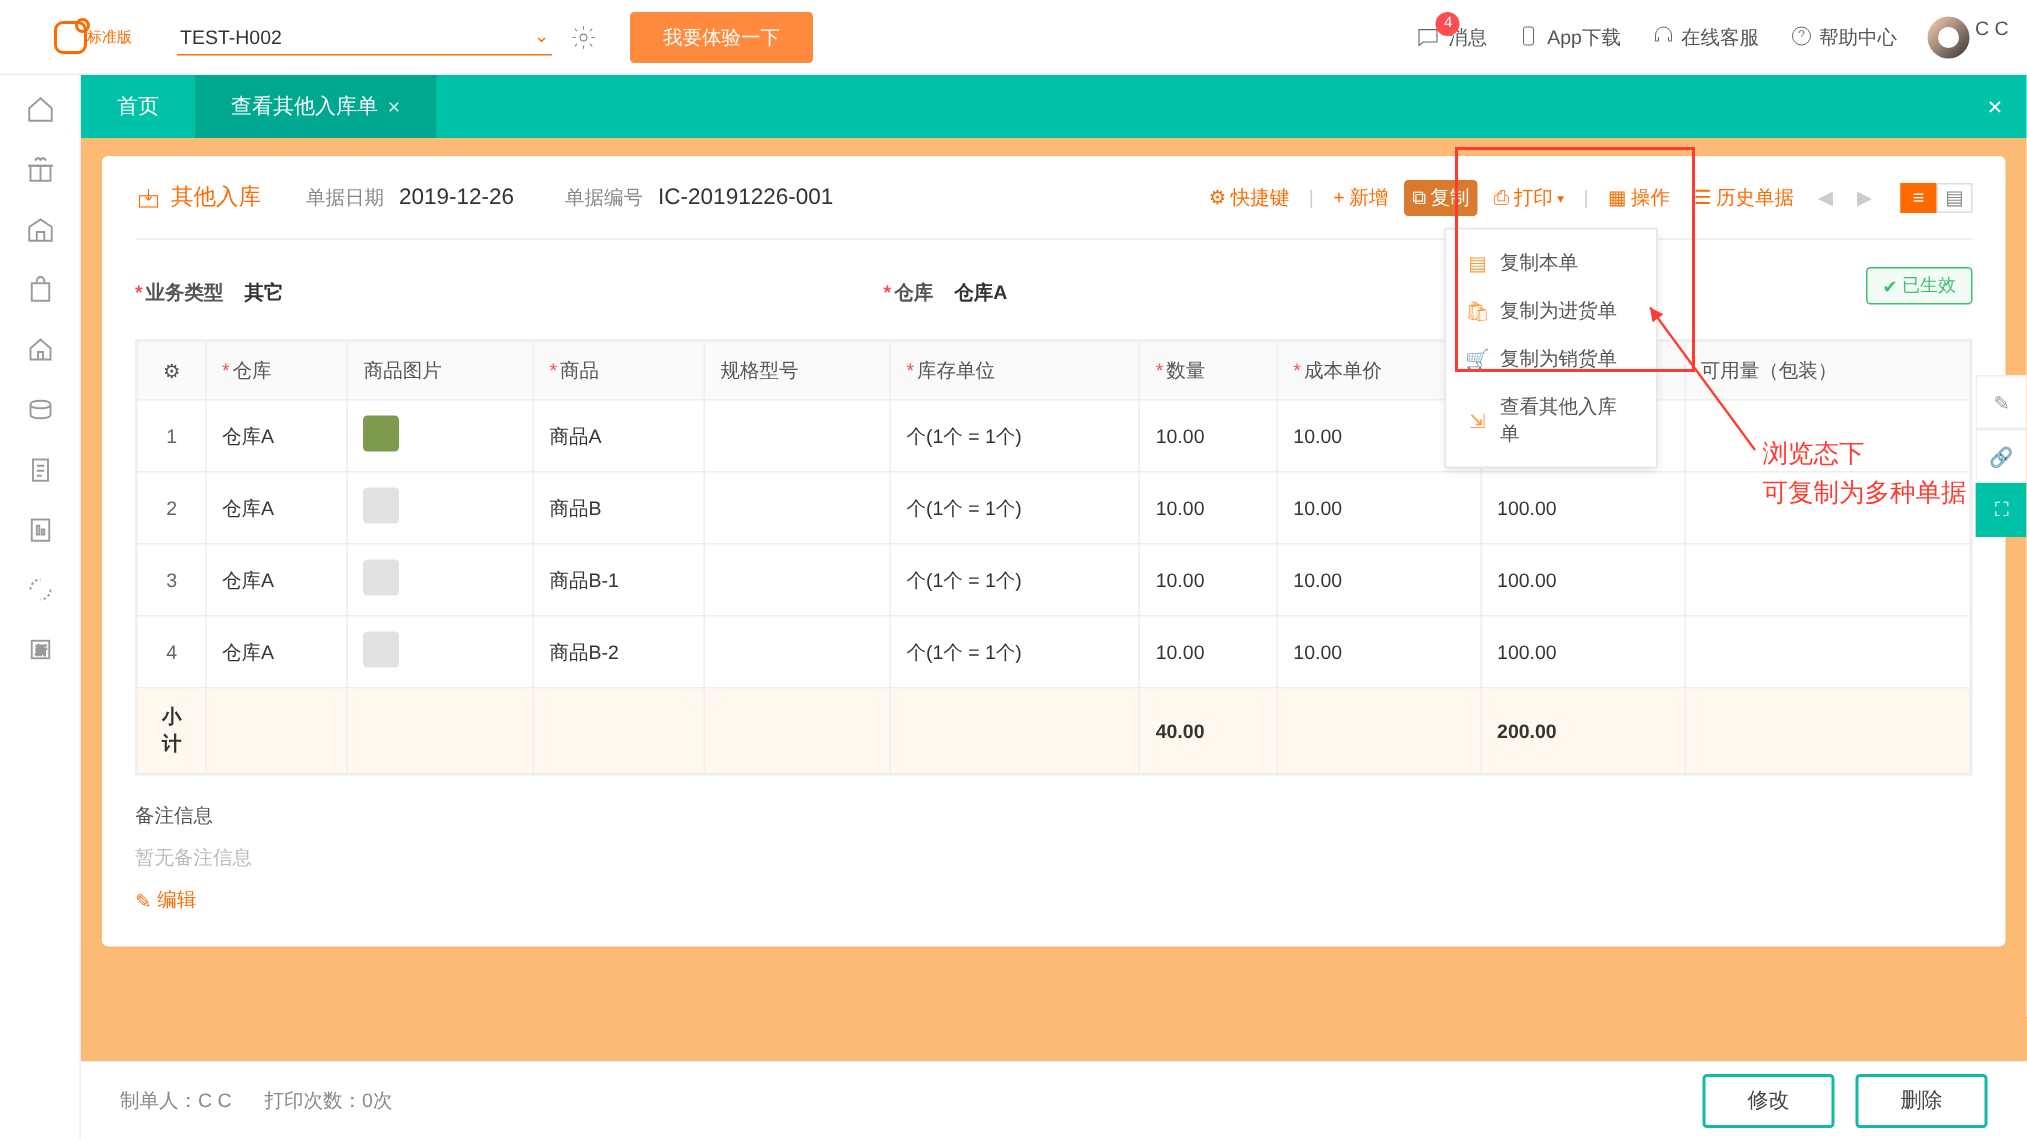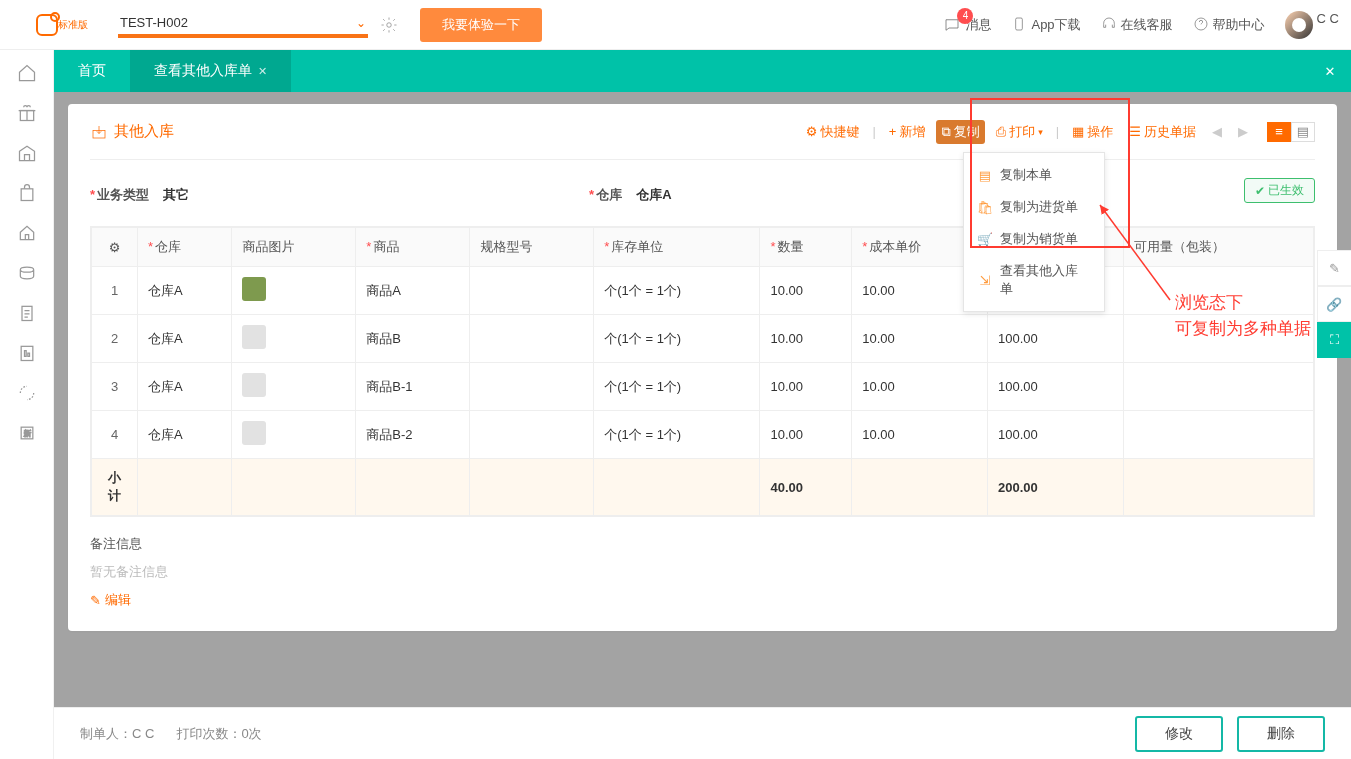--- a/index.html
+++ b/index.html
@@ -3,42 +3,42 @@
 <meta charset="utf-8">
 <style>
 * { margin:0; padding:0; box-sizing:border-box; font-family:"Microsoft YaHei","PingFang SC",sans-serif; }
 body { background:#fff; font-size:13px; color:#333; overflow:hidden; }
 
 .top-bar { height:50px; display:flex; align-items:center; padding:0 12px; border-bottom:1px solid #eee; }
 .logo { display:flex; flex-direction:row; align-items:center; margin-right:20px;margin-left:24px; }
 .logo-ico { width:22px; height:22px; border:2px solid #FF6A00; border-radius:6px; position:relative; }
 .logo-ico::after { content:""; position:absolute; width:6px; height:6px; border:2px solid #FF6A00; border-radius:50%; top:-4px; right:-4px; }
 .logo-txt { font-size:10px; color:#FF6A00; margin-top:1px; }
-.ws-sel { margin-left:10px; display:flex; align-items:center; width:250px; border-bottom:4px solid #f97316; padding:4px 2px; }
+.ws-sel { margin-left:10px; display:flex; align-items:center; width:250px; border-bottom:1px solid #f97316; padding:4px 2px; }
 .ws-sel .chev { color:#FF6A00; margin-left:auto; font-size:12px; }
 .gear-top { margin-left:12px; color:#888; cursor:pointer; }
 .try-btn { margin-left:22px; background:#FF8A3D; color:#fff; border:none; border-radius:3px; padding:8px 22px; font-size:13px; cursor:pointer; }
 .top-right { margin-left:auto; display:flex; align-items:center; gap:20px; color:#555; }
 .tr-item { display:flex; align-items:flex-start; gap:4px; cursor:pointer; font-size:13px; }
 .badge { position:relative; }
 .badge-n { position:absolute; top:-8px; right:18px; background:#ff4d4f; color:#fff; border-radius:50%; width:16px; height:16px; font-size:10px; display:flex; align-items:center; justify-content:center; }
 .avatar { width:28px; height:28px; border-radius:50%; background:linear-gradient(135deg,#ffd4b3,#333); display:flex; align-items:center; justify-content:center; }
 .avatar::after { content:""; width:14px; height:14px; background:#fff; border-radius:50%; }
 
 .side-nav { position:fixed; left:0; top:50px; bottom:0; width:54px; background:#fff; border-right:1px solid #f0f0f0; display:flex; flex-direction:column; align-items:center; padding-top:12px; gap:18px; }
 .side-nav .ni { width:22px; height:22px; color:#888; cursor:pointer; display:flex; align-items:center; justify-content:center; }
 .side-nav svg { width:20px; height:20px; stroke:#999; fill:none; stroke-width:1.5; }
 
 .tab-strip { position:absolute; left:54px; right:0; top:50px; height:42px; background:#00C2A8; display:flex; align-items:stretch; }
 .tab { padding:0 24px; display:flex; align-items:center; color:#fff; font-size:14px; cursor:pointer; gap:6px; }
 .tab.active { background:#00A890; }
 .tab-close { font-size:11px; opacity:.8; }
 .strip-close { margin-left:auto; width:42px; display:flex; align-items:center; justify-content:center; color:#fff; cursor:pointer; }
 
-.page { position:absolute; left:54px; right:0; top:92px; bottom:0; background:#a3a3a3; padding:12px 14px 48px; overflow:auto; }
+.page { position:absolute; left:54px; right:0; top:92px; bottom:0; background:#fdba74; padding:12px 14px 48px; overflow:auto; }
 .card { background:#fff; border-radius:4px; padding:0 22px 22px; box-shadow:0 1px 2px rgba(0,0,0,.03); min-height:430px; position:relative; }
 .card-head { display:flex; align-items:center; height:56px; border-bottom:1px solid #eee; }
 .card-title { display:flex; align-items:center; gap:6px; font-size:15px; color:#FF6A00; font-weight:500; }
 .card-title .ti { width:18px; height:18px; }
 .hd-meta { margin-left:30px; display:flex; align-items:center; gap:10px; color:#888; font-size:13px; }
 .hd-meta .v { color:#333; font-size:15px; }
 .toolbar { margin-left:auto; display:flex; align-items:center; gap:6px; font-size:13px; color:#888; }
 .tb-item { display:flex; align-items:center; gap:3px; cursor:pointer; padding:3px 5px; border-radius:3px; }
 .tb-item.orange { color:#FF6A00; }
 .tb-item.active { background:#D97A2E; color:#fff; }
@@ -228,20 +228,26 @@
 
     <div class="card-head">
       <div class="card-title">
         <span class="ic ti">
           <svg viewBox="0 0 24 24" width="18" height="18">
               <rect x="4" y="10" width="16" height="10" stroke="#FF6A00" fill="none"></rect>
               <path d="M12 4v10M9 11l3 3 3-3" stroke="#FF6A00" fill="none"></path>
             </svg>
         </span>
         <span>其他入库</span>
+      </div>
+      <div class="hd-meta">
+        <span>单据日期</span>
+        <span class="v">2019-12-26</span>
+        <span style="margin-left:24px">单据编号</span>
+        <span class="v">IC-20191226-001</span>
       </div>
 
       <div class="toolbar">
         <span class="tb-item orange">
           <span class="ic">⚙</span>
           <span>快捷键</span>
         </span>
         <span class="tb-sep">|</span>
         <span class="tb-item orange">
           <span class="ic">+</span>

